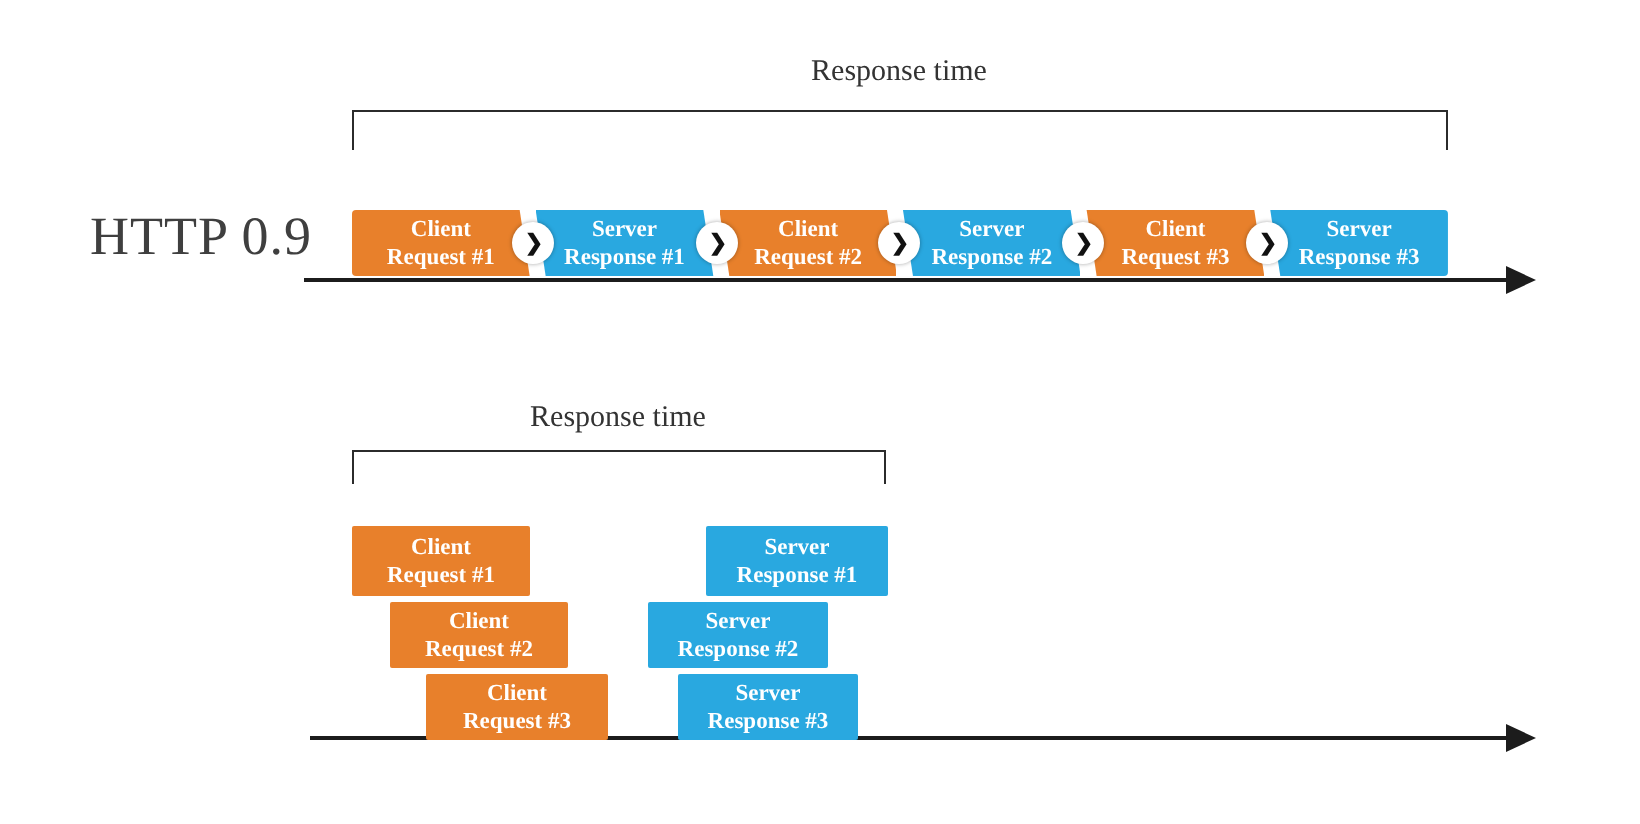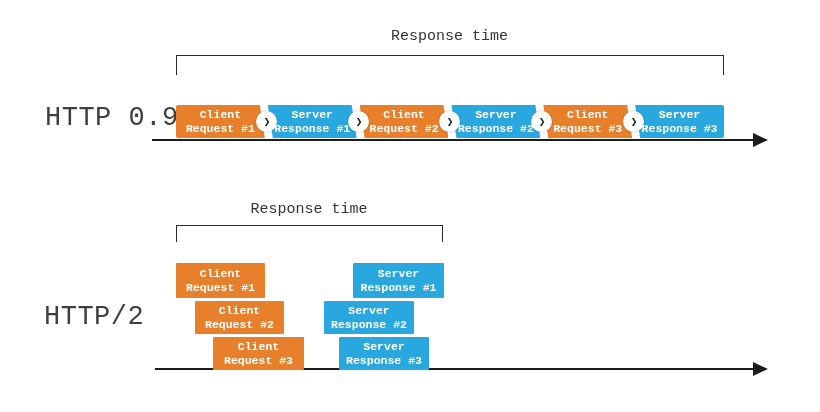--- a/index.html
+++ b/index.html
@@ -1,18 +1,18 @@
 <!DOCTYPE html>
 <html><head>
 <meta charset="utf-8">
 <style>
   html,body{margin:0;padding:0;background:#ffffff;}
   .canvas{
     position:relative;width:820px;height:412px;background:#ffffff;overflow:hidden;
-    font-family:Liberation Mono, monospace;
+    font-family:Liberation Serif, serif;
     --orange:#E8802B; --blue:#29A8E0; --line:#1c1c1c; --label:#3f3f3f;
   }
   .proto-label{
     position:absolute;color:var(--label);font-size:27px;font-weight:300;
     letter-spacing:0.5px;white-space:nowrap;
   }
   .rt-label{
     position:absolute;color:#333333;font-size:15px;text-align:center;white-space:nowrap;
   }
   .bracket{
@@ -104,21 +104,20 @@
     <span>❯</span>
     </div>
   <div class="chev" style="left:623px;top:111px;">
     <span>❯</span>
     </div>
 
   <div class="rt-label" style="left:176px;top:201px;width:266px;">Response time</div>
 
   <div class="bracket" style="left:176px;top:225px;width:265px;height:16px;"></div>
 
-  <div class="proto-label" style="left:44px;top:302px;">HTTP/2</div>
 
   <div class="tl-line" style="left:155px;top:368px;width:598px;"></div>
   <div class="tl-arrow" style="left:753px;top:362px;"></div>
 
   <div class="mbox orange" style="left:176px;top:263px;width:89px;height:35px;">
     <span>Client</span>
     <span>Request #1</span>
   </div>
   <div class="mbox orange" style="left:195px;top:301px;width:89px;height:33px;">
     <span>Client</span>

